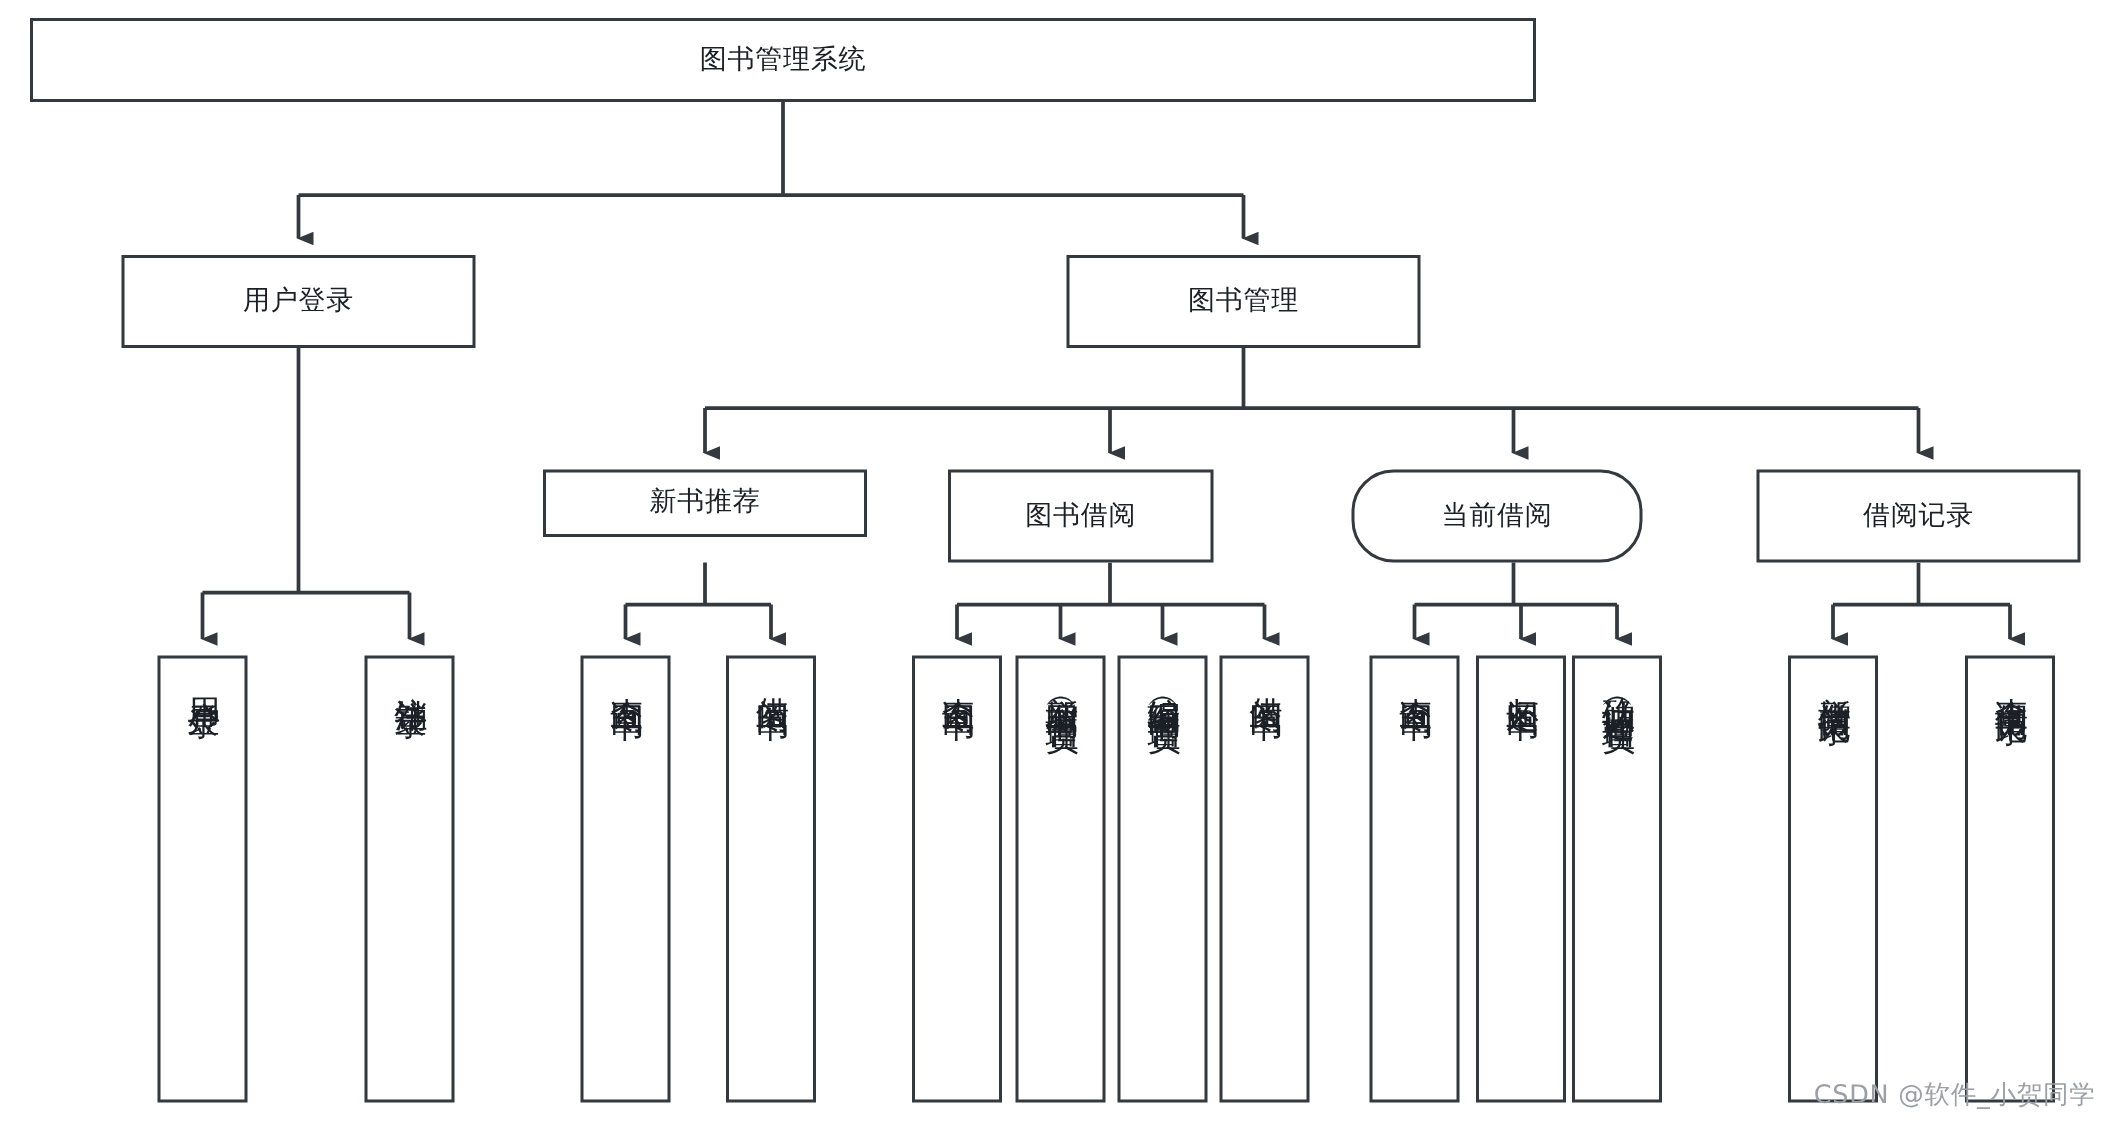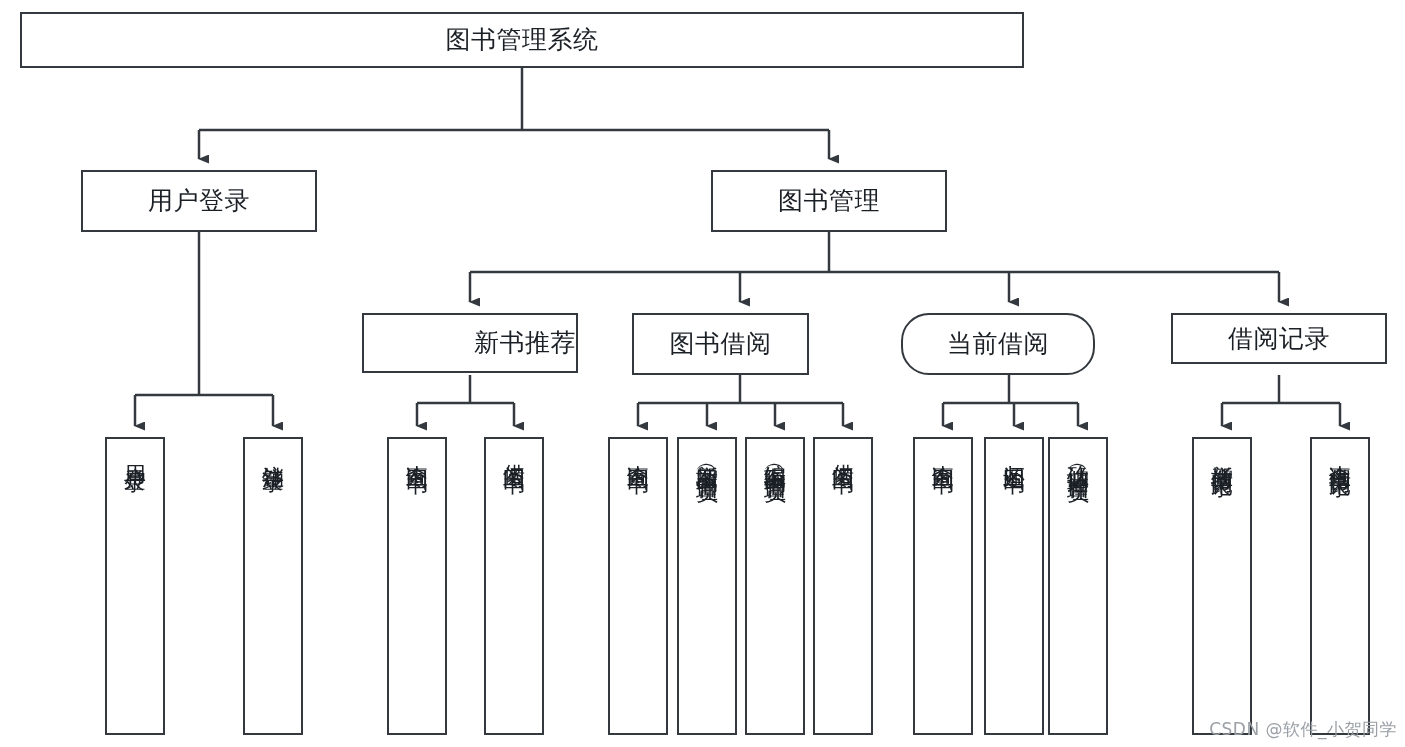--- a/index.html
+++ b/index.html
@@ -36,21 +36,21 @@
     justify-content: center;
     overflow: hidden;
   }
   .node-label {
     color: #1b2026;
     text-align: center;
     line-height: 1.12;
     white-space: nowrap;
   }
   .node.horizontal .node-label {
-    font-size: 25px;
+    font-size: 18px;
     letter-spacing: 0.5px;
   }
   .node.vertical {
     align-items: flex-start;
     padding-top: 8px;
   }
   .node.vertical .node-label {
     writing-mode: vertical-rl;
     text-orientation: upright;
     font-size: 22px;
@@ -120,30 +120,30 @@
   <div id="node-layer">
       <div class="node horizontal" style="left: 20px; top: 12px; width: 1004px; height: 56px;">
         <span class="node-label">图书管理系统</span>
       </div>
       <div class="node horizontal" style="left: 81px; top: 170px; width: 236px; height: 62px;">
         <span class="node-label">用户登录</span>
       </div>
       <div class="node horizontal" style="left: 711px; top: 170px; width: 236px; height: 62px;">
         <span class="node-label">图书管理</span>
       </div>
-      <div class="node horizontal" style="left: 362px; top: 313px; width: 216px; height: 60px; justify-content: flex-end;">
+      <div class="node horizontal" style="left: 362px; top: 313px; width: 216px; height: 45px;">
         <span class="node-label">新书推荐</span>
       </div>
       <div class="node horizontal" style="left: 632px; top: 313px; width: 177px; height: 62px;">
         <span class="node-label">图书借阅</span>
       </div>
       <div class="node horizontal" style="left: 901px; top: 313px; width: 194px; height: 62px; border-radius: 28px;">
         <span class="node-label">当前借阅</span>
       </div>
-      <div class="node horizontal" style="left: 1171px; top: 313px; width: 216px; height: 51px;">
+      <div class="node horizontal" style="left: 1171px; top: 313px; width: 216px; height: 62px;">
         <span class="node-label">借阅记录</span>
       </div>
       <div class="node vertical" style="left: 105px; top: 437px; width: 60px; height: 298px;">
         <span class="node-label">用户登录</span>
       </div>
       <div class="node vertical" style="left: 243px; top: 437px; width: 60px; height: 298px;">
         <span class="node-label">注销登录</span>
       </div>
       <div class="node vertical" style="left: 387px; top: 437px; width: 60px; height: 298px;">
         <span class="node-label">查询图书</span>

